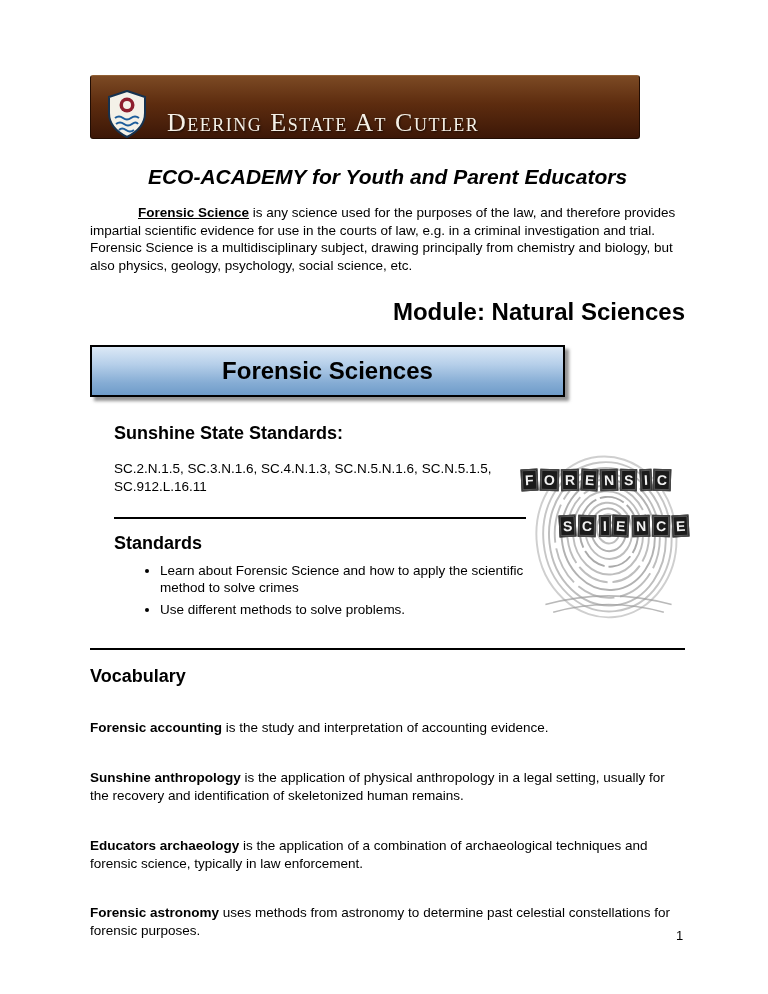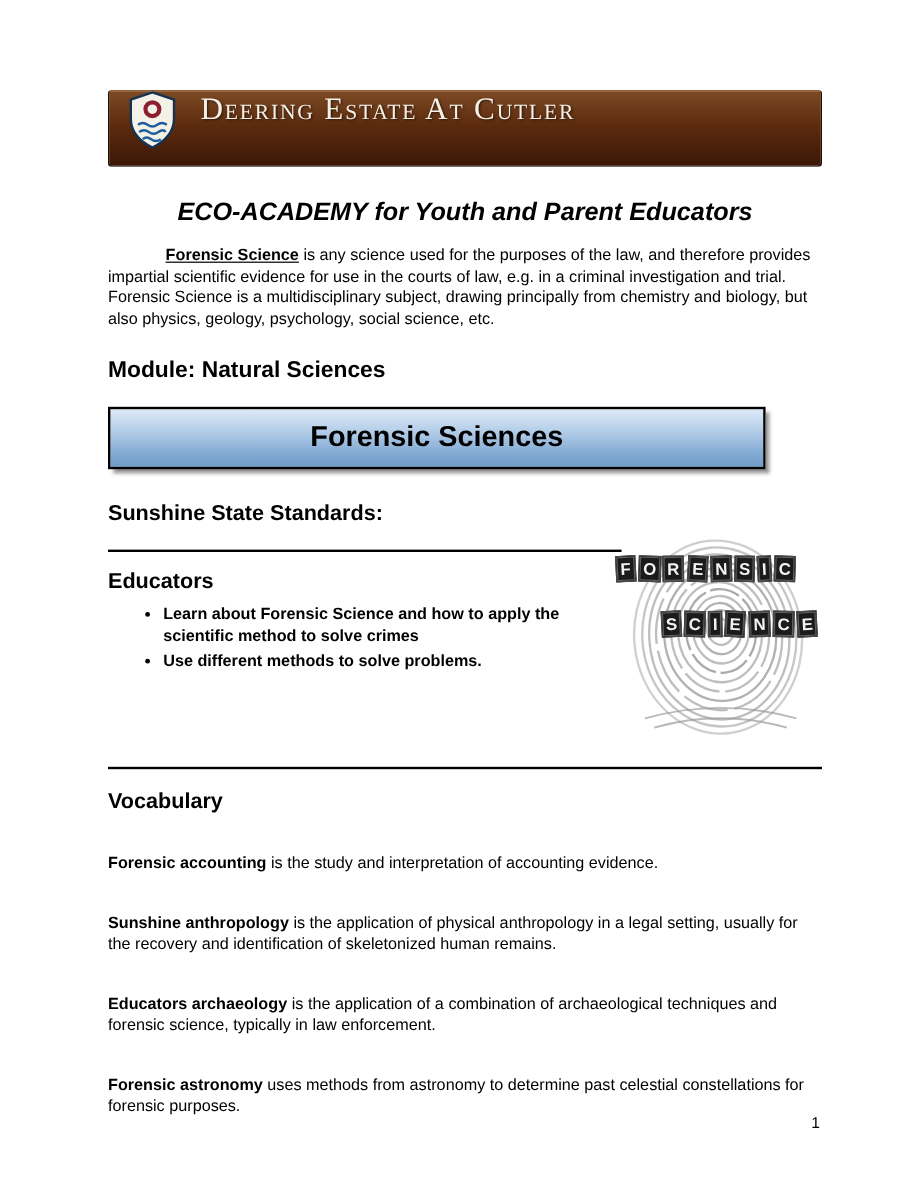--- a/index.html
+++ b/index.html
@@ -5,61 +5,61 @@
   * { margin:0; padding:0; box-sizing:border-box; }
   html,body { background:#ffffff; }
   body {
     width:768px; height:994px; position:relative; overflow:hidden;
     font-family:"Liberation Sans", sans-serif; color:#000;
   }
   .page { position:relative; width:768px; height:994px; padding:75px 83px 0 90px; background:#fff; }
 
   
   .banner {
-    height:64px; width:595px;
+    height:64px; width:550px;
     background:linear-gradient(180deg,#7c4a24 0%, #5d2c0f 45%, #3c1707 100%);
     border:1px solid #220d03; border-top:1px solid #916034; border-radius:3px;
-    display:flex; align-items:flex-start; padding:0 16px;
+    display:flex; align-items:flex-end; padding:0 16px;
   }
   .crest { width:40px; height:48px; display:inline-block; flex:0 0 auto; }
   .banner-title {
     margin-left:20px; color:#f5f0e6;
     font-family:"Liberation Serif", serif; font-variant:small-caps;
     font-size:26px; letter-spacing:1.5px; font-weight:500;
     text-shadow:1px 1px 2px rgba(0,0,0,.6);
   }
 
   
   .main-heading { text-align:center; font-size:21px; font-weight:bold; margin-top:26px;font-style:italic; }
   .intro { margin-top:15px; font-size:13.5px; line-height:1.3; }
   .intro .lead { font-weight:bold; text-decoration:underline;padding-left:48px; }
-  .module-heading { text-align:left; font-size:19px; font-weight:bold; margin-top:24px; }
+  .module-heading { text-align:right; font-size:24px; font-weight:bold; margin-top:24px; }
 
   
   .module-banner {
-    margin-top:19px; width:548px; height:52px;
+    margin-top:19px; width:475px; height:52px;
     border:2px solid #000;
     background:linear-gradient(180deg,#dce9f6 0%, #b7d0ea 35%, #85acd4 75%, #6f9cc9 100%);
     box-shadow:4px 4px 3px rgba(60,60,60,.55);
     display:flex; align-items:center; justify-content:center;
   }
   .module-banner span { font-size:24px; font-weight:bold; }
 
   
-  .two-col { margin-top:26px; display:flex; justify-content:flex-start; }
+  .two-col { margin-top:26px; display:flex; justify-content:flex-start;margin-left:24px; }
   .col-left { width:428px; }
   .col-right { width:165px; height:188px; position:relative; margin-top:8px; }
 
   .section-heading { font-size:18px; font-weight:bold; }
   .standards-codes { margin-top:16px; font-size:13.5px; line-height:1.35; }
   hr.rule { border:none; border-top:2px solid #000; margin-top:20px; }
   hr.full { border:none; border-top:2px solid #000; width:595px; margin-top:26px; }
   .col-left .section-heading.obj { margin-top:14px; }
   .objectives-list { margin-top:8px; padding-left:46px; font-size:13.5px; line-height:1.3; }
-  .objectives-list li { margin-bottom:4px;font-weight:bold; }
+  .objectives-list li { margin-bottom:4px; }
 
   
   .fingerprint-svg { position:absolute; left:0; top:0; }
   .stamp-row { position:absolute; display:flex; }
   .stamp-1 { top:38px; left:-6px; }
   .stamp-2 { top:84px; left:32px; }
   .stamp-letter {
     display:inline-block; background:#1b1b1b; color:#f2f2f2;
     border:1px solid #4a4a4a; box-shadow:inset 0 0 0 1px #5d5d5d;
     font-weight:bold; font-size:14px; line-height:1; padding:3px 3px; margin:0 1px;
@@ -97,22 +97,23 @@
 
   <h2 class="module-heading">Module: Natural Sciences</h2>
 
   <div class="module-banner">
     <span>Forensic Sciences</span>
   </div>
 
   <div class="two-col">
     <div class="col-left">
       <h3 class="section-heading">Sunshine State Standards:</h3>
+      <p class="standards-codes">SC.2.N.1.5, SC.3.N.1.6, SC.4.N.1.3, SC.N.5.N.1.6, SC.N.5.1.5, SC.912.L.16.11</p>
       <hr class="rule">
-      <h3 class="section-heading obj">Educators</h3>
+      <h3 class="section-heading obj">Standards</h3>
       <ul class="objectives-list">
         <li>Learn about Forensic Science and how to apply the scientific method to solve crimes</li>
         <li>Use different methods to solve problems.</li>
       </ul>
     </div>
 
     <div class="col-right">
       <svg class="fingerprint-svg" width="165" height="188" viewBox="0 0 170 192">
         <g fill="none" stroke="#b3b3b3" stroke-width="2" opacity="0.85" transform="rotate(-6 85 100)">
           <ellipse cx="85" cy="100" rx="6" ry="8"></ellipse>

